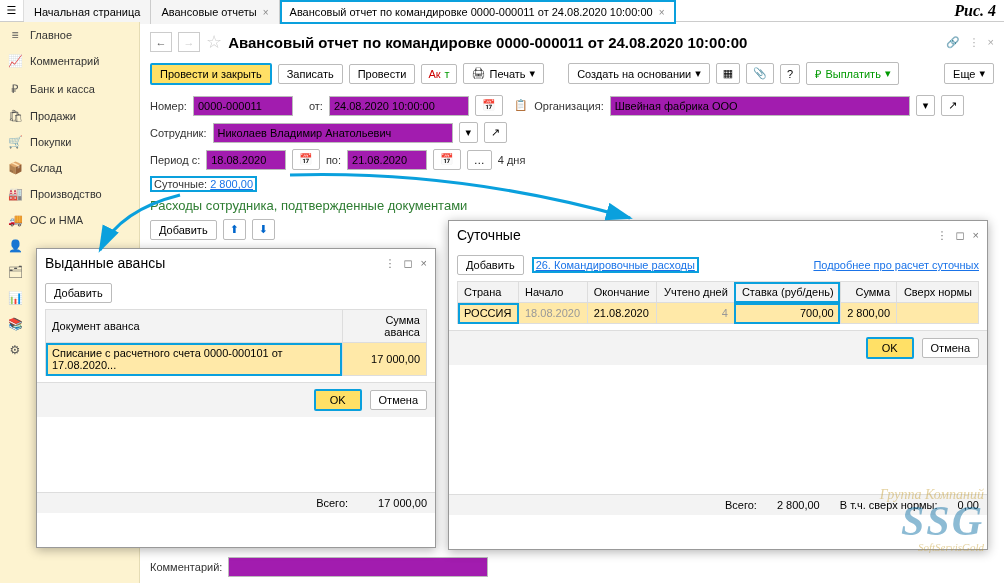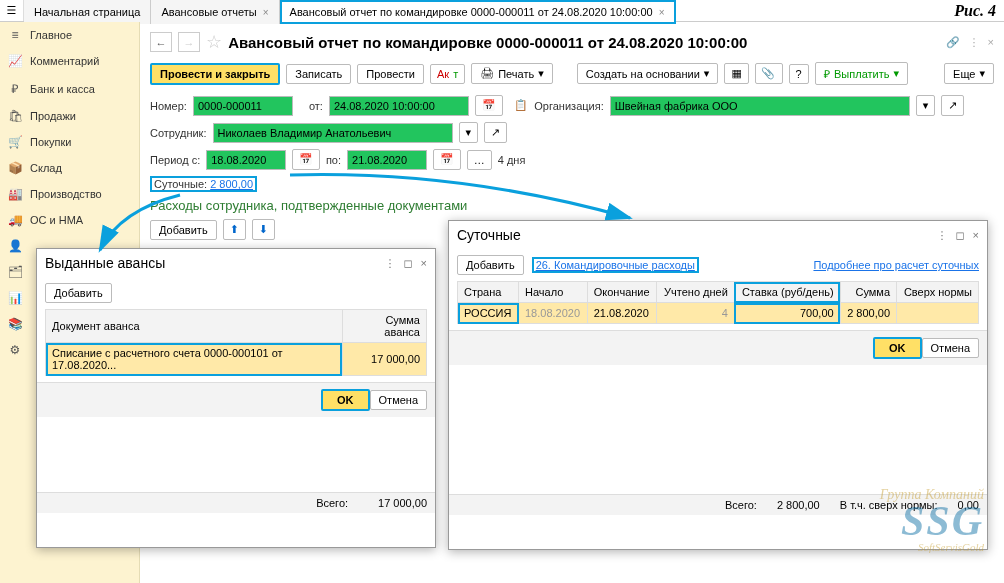--- a/index.html
+++ b/index.html
@@ -15,39 +15,39 @@
 .sidebar .item { display: flex; align-items: center; gap: 8px; padding: 6px 8px; color: #333; cursor: pointer; }
 .sidebar .item .ic { width: 14px; text-align: center; color: #555; font-size: 12px; }
 .content { flex: 1; position: relative; padding: 6px 10px 0 10px; }
 .titlebar { display: flex; align-items: center; gap: 6px; height: 28px; }
 .nav-arrow { border: 1px solid #ccc; width: 22px; height: 20px; display: flex; align-items: center; justify-content: center; color: #555; }
 .star { color: #ccc; font-size: 18px; }
 .doc-title { font-size: 15px; font-weight: bold; }
 .win-ctrl { margin-left: auto; display: flex; gap: 8px; color: #aaa; }
 .toolbar { display: flex; align-items: center; gap: 6px; margin: 6px 0 10px; }
 .btn { border: 1px solid #bbb; background: #fff; padding: 3px 8px; border-radius: 2px; cursor: pointer; display: inline-flex; align-items: center; gap: 4px; }
-.btn.yellow { background: #ffe066; border: 2px solid #0aa0dd; font-weight: bold; }
+.btn.yellow { background: #ffe066; border: 2px solid #0aa0dd; font-weight: normal; }
 .btn.icon { padding: 3px 6px; }
 .row { display: flex; align-items: center; gap: 6px; margin-bottom: 6px; }
 .lbl { color: #333; }
-.input { border: 1px solid #bbb; padding: 2px 4px; background: #22c55e; height: 20px; display: inline-flex; align-items: center; }
+.input { border: 1px solid #bbb; padding: 2px 4px; background: #a21caf; height: 20px; display: inline-flex; align-items: center; }
 .input.small { width: 80px; }
 a.link { color: #1a73e8; text-decoration: underline; cursor: pointer; }
 .hl-box { border: 2px solid #0aa0dd; display: inline-block; padding: 0 2px; }
 .section-title { color: #2e7d32; font-size: 13px; margin: 6px 0; }
 .popup { position: absolute; background: #fff; border: 1px solid #999; box-shadow: 0 2px 10px rgba(0,0,0,.3); }
 .popup .hdr { display: flex; align-items: center; padding: 6px 8px; }
 .popup .hdr .ttl { font-size: 14px; }
 .popup .hdr .ctrls { margin-left: auto; display: flex; gap: 8px; color: #777; }
 .popup .body { padding: 6px 8px; }
 .tbl { width: 100%; border-collapse: collapse; }
 .tbl th, .tbl td { border: 1px solid #ddd; padding: 4px 6px; text-align: left; font-weight: normal; }
 .tbl th { background: #f3f3f3; }
 .tbl td.num, .tbl th.num { text-align: right; }
-.popup .footer { background: #f3f3f3; padding: 6px 8px; display: flex; align-items: center; border-top: 1px solid #ddd; }
+.popup .footer { background: #f3f3f3; padding: 6px 8px; display: flex; align-items: center; gap: 8px; border-top: 1px solid #ddd; }
 .popup .footer .spacer { flex: 1; }
 .arrow-svg { position: absolute; pointer-events: none; }
 .watermark { position: absolute; right: 20px; bottom: 30px; text-align: right; opacity: .45; pointer-events: none; }
 .watermark .l1 { font: italic 14px 'Times New Roman', serif; color: #c49a2a; }
 .watermark .l2 { font: italic bold 42px 'Times New Roman', serif; color: #0369a1; letter-spacing: 2px; line-height: .9; }
 .watermark .l3 { font: italic 11px 'Times New Roman', serif; color: #c49a2a; }
 .hl-cell { outline: 2px solid #0aa0dd; outline-offset: -2px; }
 </style>
 </head>
 <body>
@@ -186,20 +186,24 @@
       </span>
     </div>
 
     <div class="section-title">Расходы сотрудника, подтвержденные документами</div>
     <div class="row">
       <span class="btn">Добавить</span>
       <span class="btn icon" style="color:#06c">⬆</span>
       <span class="btn icon" style="color:#06c">⬇</span>
     </div>
 
+    <div style="position:absolute; bottom:6px; left:10px; display:flex; align-items:center; gap:6px">
+      <span class="lbl">Комментарий:</span>
+      <span class="input" style="width:260px"></span>
+    </div>
   </div>
 </div>
 
 <div class="popup" style="left:36px; top:248px; width:400px; height:300px">
   <div class="hdr">
     <span class="ttl">Выданные авансы</span>
     <div class="ctrls">
         <span>⋮</span>
         <span>◻</span>
         <span>×</span>

